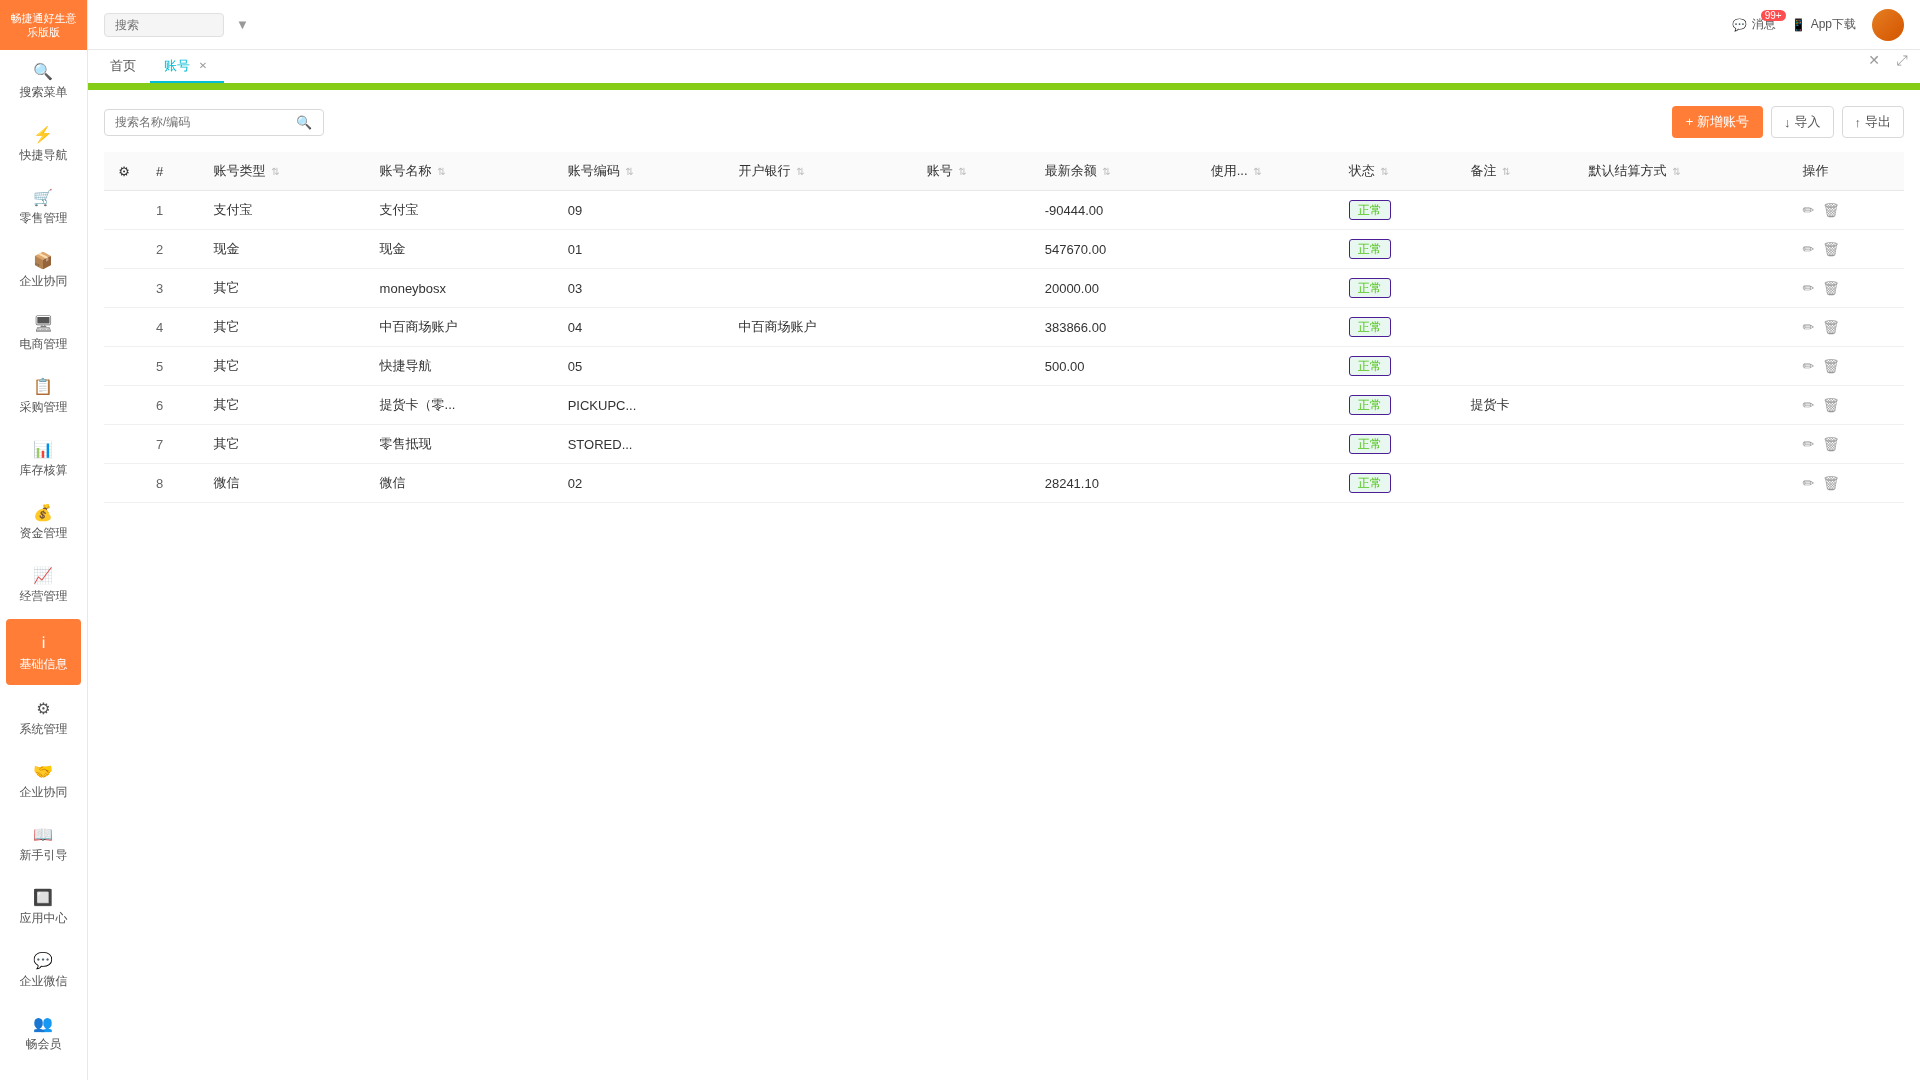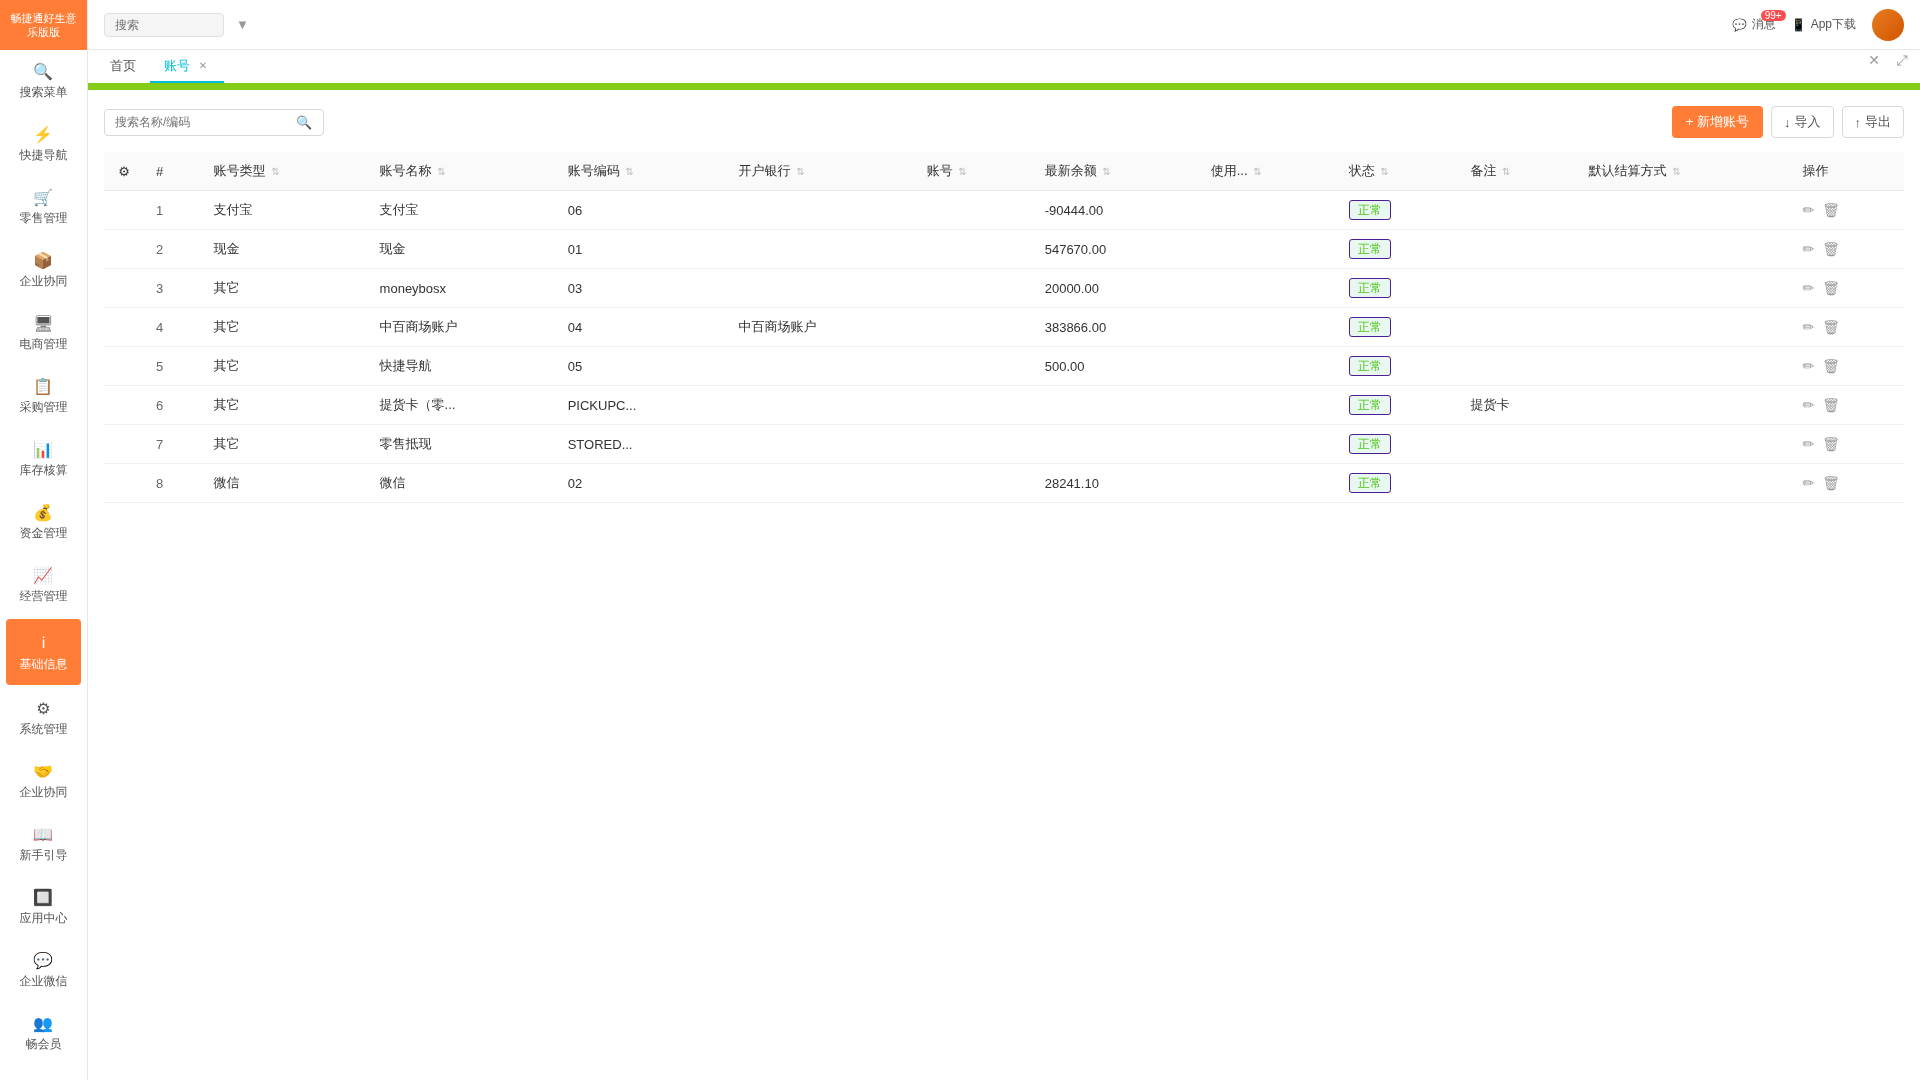--- a/index.html
+++ b/index.html
@@ -429,21 +429,21 @@
             <th>默认结算方式 <span class="sort-icon">⇅</span></th>
             <th>操作</th>
           </tr>
         </thead>
         <tbody id="table-body">
             <tr>
     <td></td>
     <td class="td-num">1</td>
     <td>支付宝</td>
     <td>支付宝</td>
-    <td>06</td>
+    <td>09</td>
     <td></td>
     <td></td>
     <td>-90444.00</td>
     <td></td>
     <td><span class="status-badge">正常</span></td>
     <td></td>
     <td></td>
     <td>
       <div class="action-btns">
         <span class="action-btn" title="编辑">✏</span>

